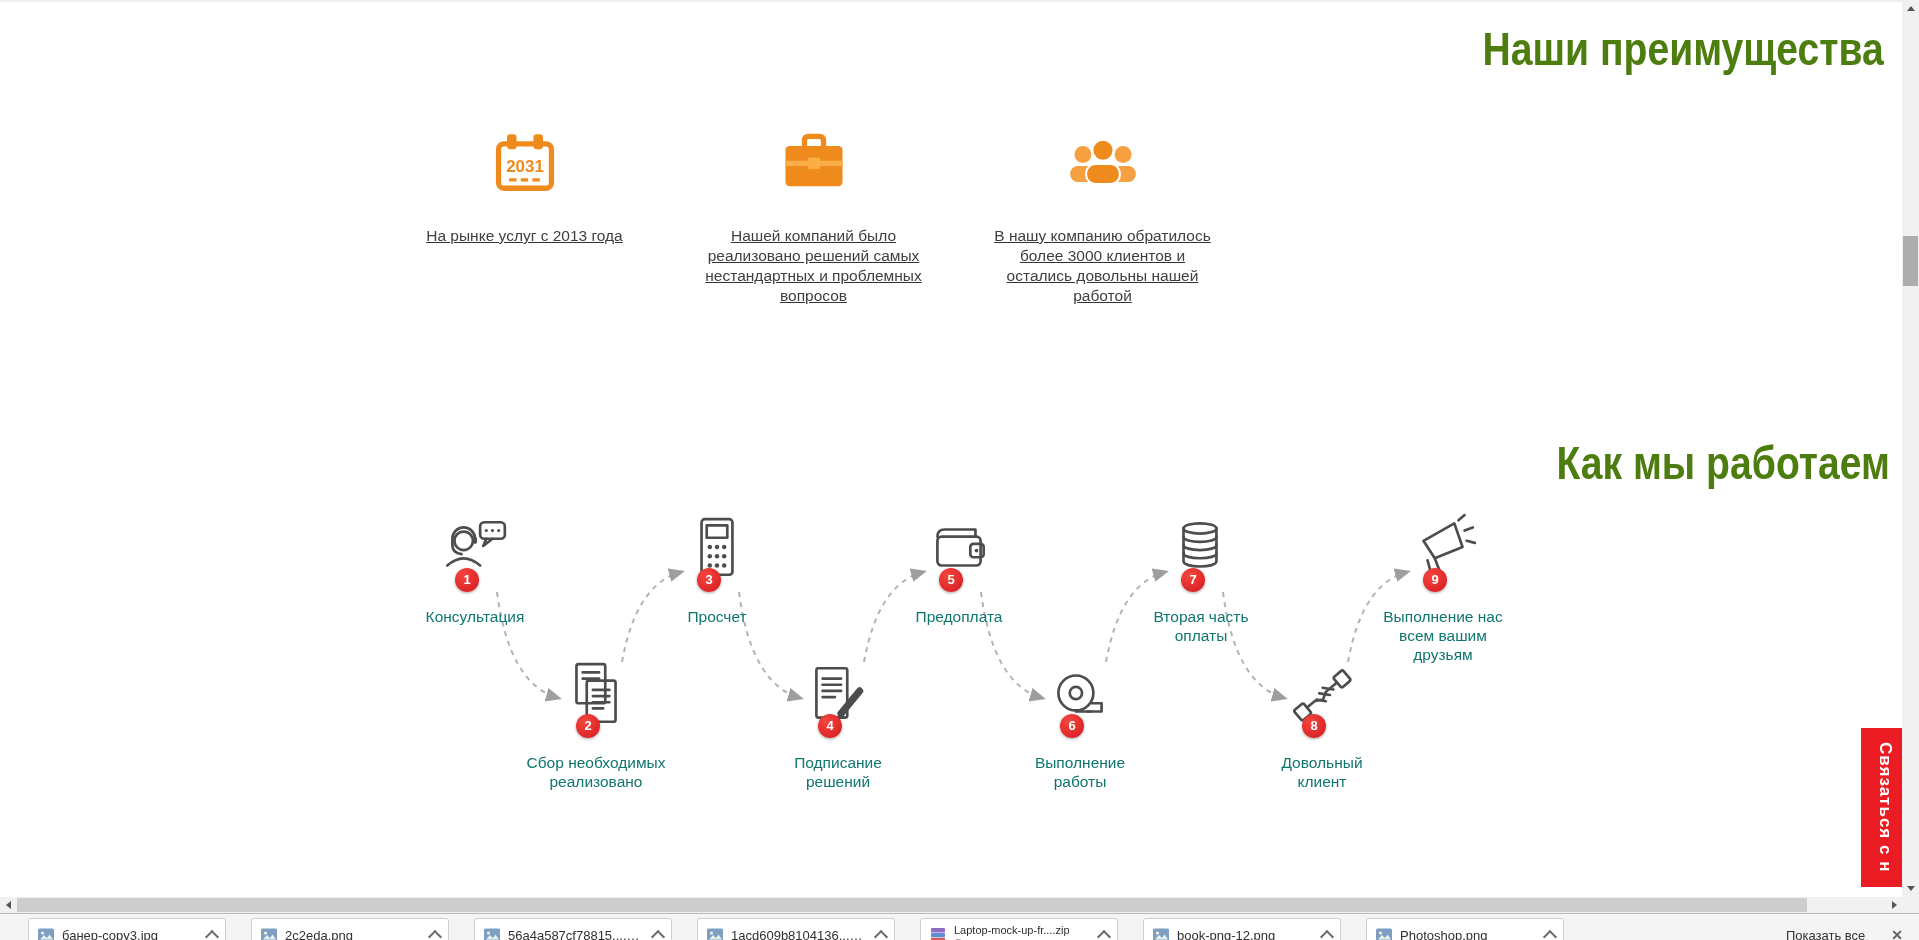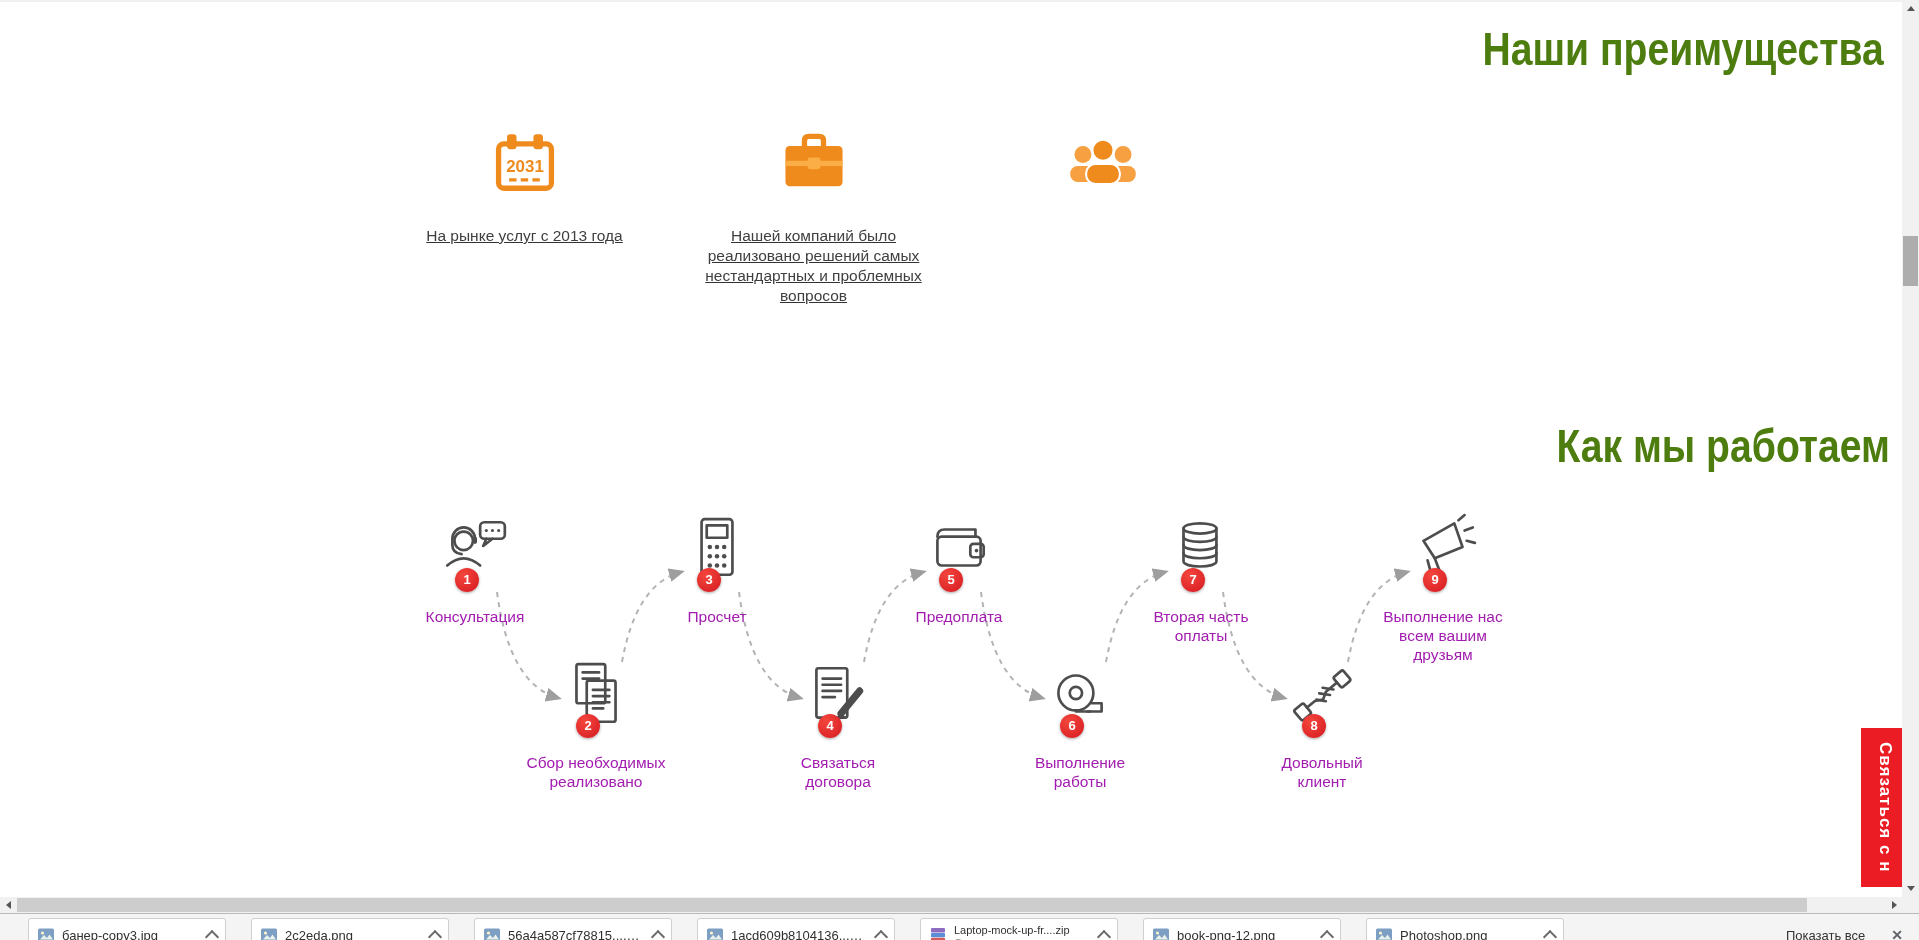--- a/index.html
+++ b/index.html
@@ -27,21 +27,21 @@
   .wf-arrows path.arrow{fill:none;stroke:#b3b3b3;stroke-width:2;stroke-dasharray:5 5;}
   .step{position:absolute;top:0;width:150px;text-align:center;}
   .step.bottom{top:146px;}
   .icon-box{position:relative;height:76px;display:flex;justify-content:center;}
   .wf-ico{width:72px;height:72px;}
   .wf-ico .ln{fill:none;stroke:#4d4d4d;stroke-width:2.6;stroke-linecap:round;stroke-linejoin:round;}
   .wf-ico .fl{fill:#4d4d4d;stroke:none;}
   .badge{position:absolute;left:calc(50% - 20px);top:56px;width:24px;height:24px;border-radius:50%;
     background:radial-gradient(circle at 35% 30%, #f4463d, #d41920);color:#fff;font-size:13px;
     font-weight:700;line-height:24px;text-align:center;box-shadow:0 1px 3px rgba(0,0,0,.35);}
-  .label{width:140px;margin:20px auto 0;font-size:15.5px;line-height:1.22;color:#a21caf;}
+  .label{width:140px;margin:20px auto 0;font-size:15.5px;line-height:1.22;color:#0f766e;}
 
   
   .contact-btn{position:absolute;left:1861px;top:728px;width:48px;height:159px;background:#ec1c24;
     color:#fff;display:flex;align-items:center;justify-content:center;
     writing-mode:vertical-rl;font-size:17px;font-weight:700;letter-spacing:1px;z-index:40;cursor:pointer;}
 
   
   .vscroll{position:absolute;right:0;top:0;width:17px;height:897px;background:#f1f1f1;z-index:60;}
   .vthumb{position:absolute;left:1px;width:15px;top:236px;height:50px;background:#adadad;}
   .sb-btn{position:absolute;left:0;width:17px;height:17px;display:flex;align-items:center;justify-content:center;}
@@ -114,25 +114,26 @@
     <div class="adv-ico">
       <svg viewBox="0 0 70 70">
         <circle cx="16" cy="25" r="8" fill="#F7A041"></circle>
         <rect x="4" y="36" width="24" height="15" rx="7" fill="#F7A041"></rect>
         <circle cx="54" cy="25" r="8" fill="#F7A041"></circle>
         <rect x="42" y="36" width="24" height="15" rx="7" fill="#F7A041"></rect>
         <circle cx="35" cy="21" r="10" fill="#EF8A1D" stroke="#fff" stroke-width="2"></circle>
         <rect x="19" y="34" width="32" height="19" rx="9" fill="#EF8A1D" stroke="#fff" stroke-width="2"></rect>
       </svg>
     </div>
-  </div>
-
-</div>
-
-<h2 class="sec-title" style="top:419px">
+    <div class="adv-text">В нашу компанию обратилось более 3000 клиентов и остались довольны нашей работой</div>
+  </div>
+
+</div>
+
+<h2 class="sec-title" style="top:436px">
   <span class="cond">Как мы работаем</span>
 </h2>
 
 <div class="wf-flow">
 
   <svg class="wf-arrows" viewBox="0 0 1089 310">
     <defs>
       <marker id="arr" markerWidth="9" markerHeight="8" refX="6" refY="3.5" orient="auto">
         <path d="M0,0 L8,3.5 L0,7 Z" fill="#9e9e9e"></path>
       </marker>
@@ -202,21 +203,21 @@
   <div class="step bottom" style="left:348px">
     <div class="icon-box">
       <svg class="wf-ico" viewBox="0 0 70 70">
         <rect class="ln" x="14" y="10" width="30" height="48" rx="2"></rect>
         <path class="ln" d="M20,20 h18 M20,26 h18 M20,32 h18 M20,38 h12"></path>
         <path d="M38,54 L56,32" stroke="#4d4d4d" stroke-width="7" stroke-linecap="round" fill="none"></path>
         <path class="fl" d="M34,60 l2,-8 6,5 z"></path>
       </svg>
       <div class="badge">4</div>
     </div>
-    <div class="label" style="width:120px">Связаться договора</div>
+    <div class="label" style="width:120px">Подписание решений</div>
   </div>
 
   <div class="step top" style="left:469px">
     <div class="icon-box">
       <svg class="wf-ico" viewBox="0 0 70 70">
         <path class="ln" d="M14,24 q0,-7 7,-7 h30 v7"></path>
         <rect class="ln" x="14" y="24" width="42" height="28" rx="4"></rect>
         <rect class="ln" x="46" y="31" width="13" height="13" rx="3"></rect>
         <circle class="fl" cx="52" cy="37.5" r="1.8"></circle>
       </svg>

